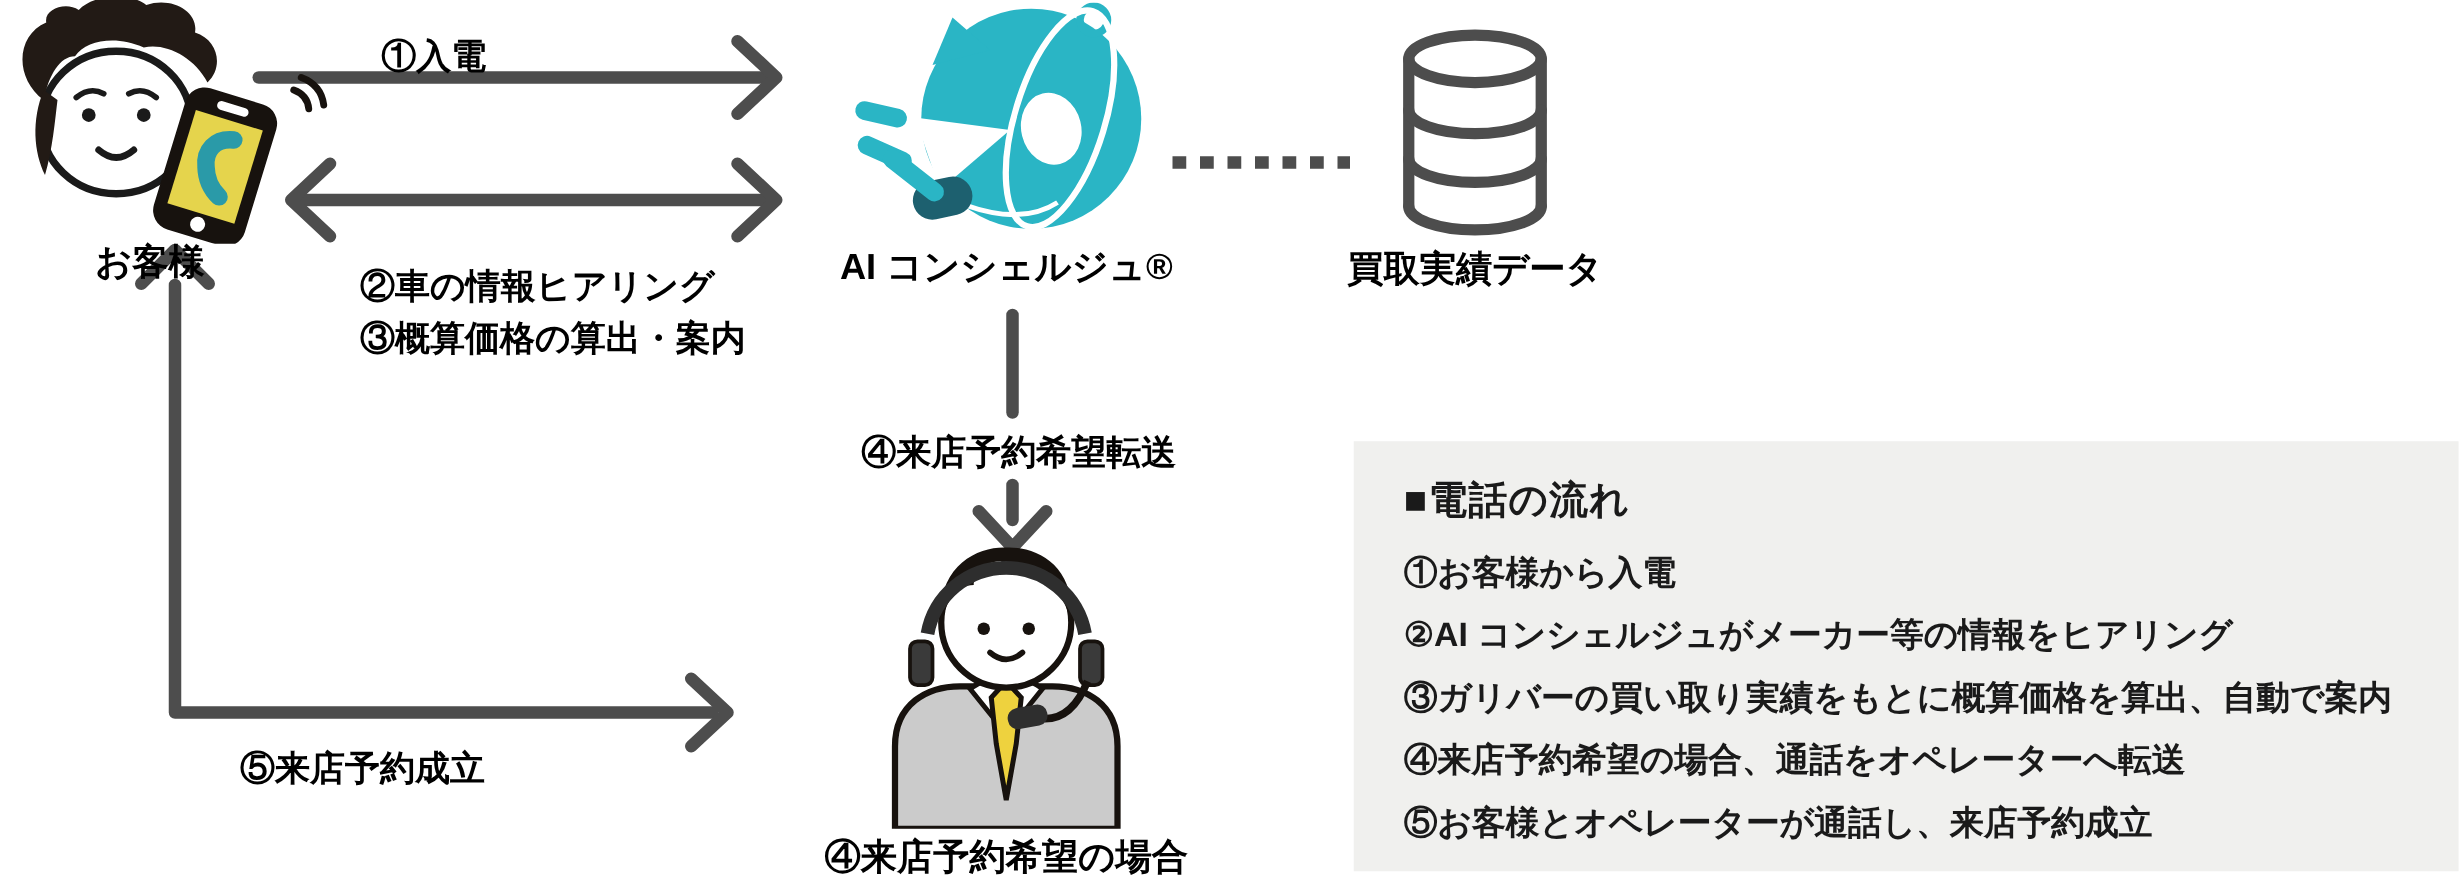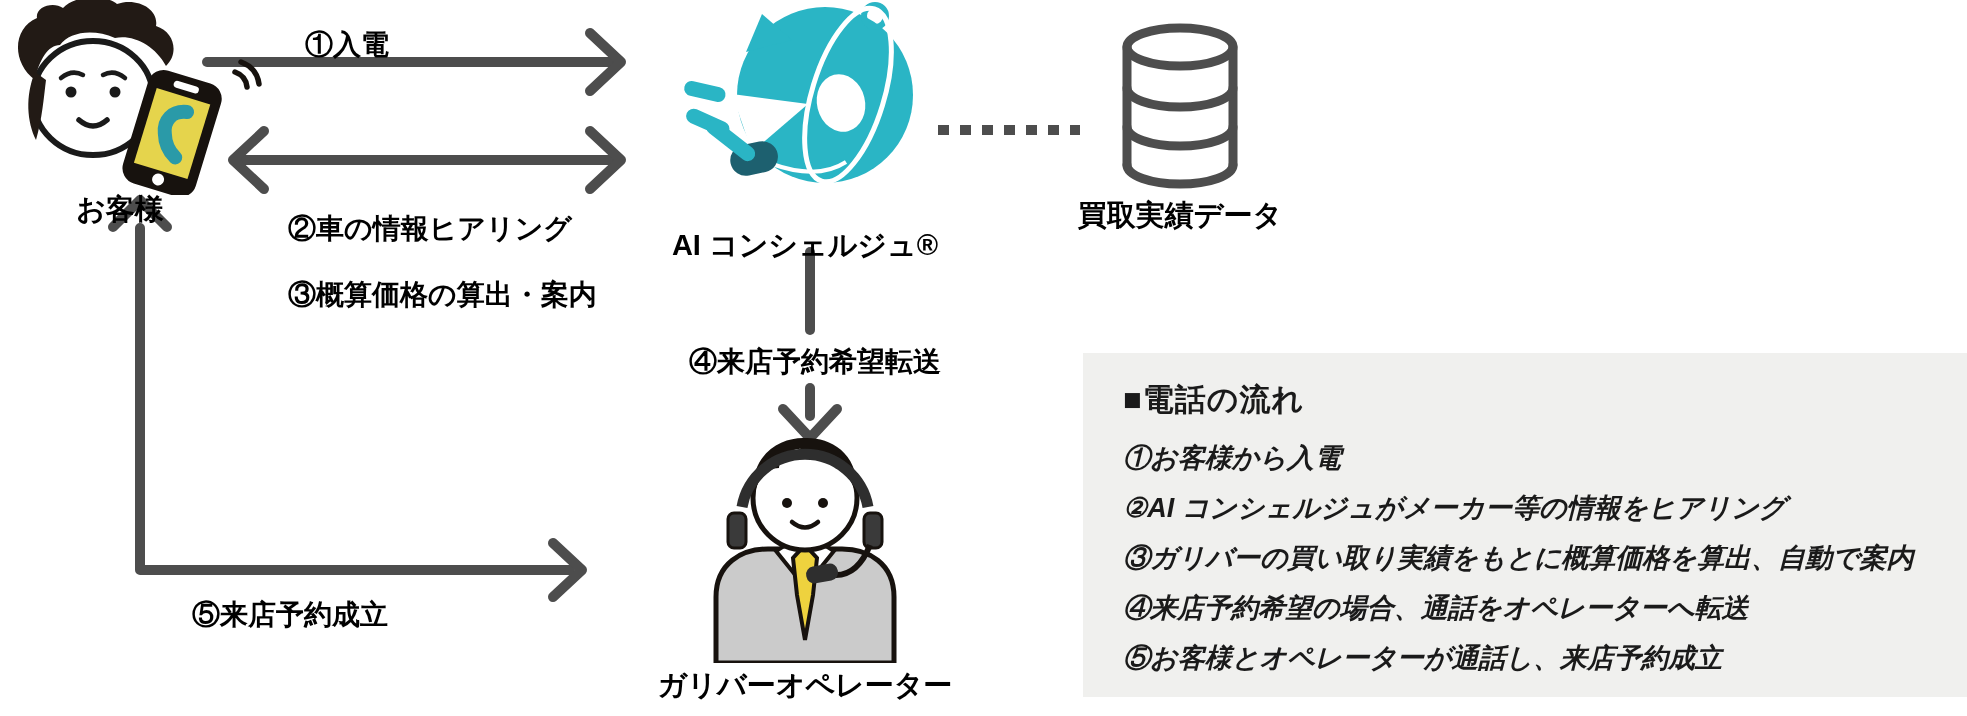--- a/index.html
+++ b/index.html
@@ -5,21 +5,21 @@
   * { margin:0; padding:0; box-sizing:border-box; }
   html,body { width:1967px; height:716px; background:#ffffff; overflow:hidden;
     font-family:"Liberation Sans", sans-serif; color:#1a1a1a; }
   .stage { position:relative; width:1967px; height:716px; }
   .abs { position:absolute; }
   .lbl { font-weight:600; font-size:28px; color:#000000; white-space:nowrap; }
   .lbl.center { text-align:center; }
   .info-box { position:absolute; left:1083px; top:353px; width:884px; height:344px;
     background:#f0f0ee; padding:26px 20px 0 40px; }
   .info-title { font-size:31px; font-weight:700; letter-spacing:1px; }
-  .info-steps { list-style:none; margin-top:12px;font-style:italic; }
+  .info-steps { list-style:none; margin-top:12px; }
   .info-steps li { font-size:27px; font-weight:700; line-height:50px; white-space:nowrap; }
   svg { display:block; }
 </style>
 </head>
 <body>
 
 <div class="stage">
 
   <svg class="abs" style="left:0;top:0;" width="1967" height="716" viewBox="0 0 1967 716">
     <g stroke="#4d4d4d" stroke-width="10" fill="none" stroke-linecap="round" stroke-linejoin="round">
@@ -85,21 +85,21 @@
     <ellipse cx="208" cy="93" rx="36" ry="90" fill="none" stroke="#ffffff" stroke-width="5" transform="rotate(17 208 93)"></ellipse>
     <ellipse cx="201" cy="101" rx="24" ry="29" fill="#ffffff" transform="rotate(-14 201 101)"></ellipse>
     <path d="M132,162 C160,172 186,173 206,160" stroke="#ffffff" stroke-width="4" fill="none"></path>
     <rect x="90" y="141" width="48" height="31" rx="15.5" fill="#1d606f" transform="rotate(-12 114 156)"></rect>
     <g fill="#2ab5c5">
       <rect x="44" y="82" width="42" height="15" rx="7.5" transform="rotate(13 65 89)"></rect>
       <rect x="45" y="113" width="46" height="15" rx="7.5" transform="rotate(24 68 120)"></rect>
       <rect x="62" y="131" width="58" height="15" rx="7.5" transform="rotate(38 91 138)"></rect>
     </g>
   </svg>
-  <div class="abs lbl center" style="left:650px;top:194px;width:310px;font-size:29px;margin-top:32px;">AI コンシェルジュ®</div>
+  <div class="abs lbl center" style="left:650px;top:194px;width:310px;font-size:29px;">AI コンシェルジュ®</div>
 
   <svg class="abs" style="left:1118px;top:22px;" width="124" height="170" viewBox="0 0 124 170">
     <g stroke="#4d4d4d" stroke-width="9" fill="none" stroke-linecap="round">
       <ellipse cx="62" cy="25" rx="53" ry="19"></ellipse>
       <line x1="9" y1="25" x2="9" y2="143"></line>
       <line x1="115" y1="25" x2="115" y2="143"></line>
       <path d="M9,66 A53,19 0 0 0 115,66"></path>
       <path d="M9,105 A53,19 0 0 0 115,105"></path>
       <path d="M9,143 A53,19 0 0 0 115,143"></path>
     </g>
@@ -116,25 +116,25 @@
       C75,33 66,47 63,65 Z" fill="#17120e"></path>
     <path d="M52,72 A64,64 0 0 1 178,72" stroke="#2e2e2e" stroke-width="11" fill="none"></path>
     <rect x="38" y="78" width="18" height="35" rx="6" fill="#3a3a3a" stroke="#17120e" stroke-width="3"></rect>
     <rect x="174" y="78" width="18" height="35" rx="6" fill="#3a3a3a" stroke="#17120e" stroke-width="3"></rect>
     <path d="M180,110 C172,130 160,140 146,140" stroke="#17120e" stroke-width="6" fill="none"></path>
     <rect x="116" y="130" width="32" height="17" rx="8" fill="#2e2e2e" transform="rotate(-10 132 138)"></rect>
     <circle cx="97" cy="68" r="5" fill="#17120e"></circle>
     <circle cx="133" cy="68" r="5" fill="#17120e"></circle>
     <path d="M102,87 Q115,98 128,87" stroke="#17120e" stroke-width="4.5" fill="none" stroke-linecap="round"></path>
   </svg>
-  <div class="abs lbl center" style="left:630px;top:666px;width:350px;font-size:29px;">ガリバーオペレーター</div>
+  <div class="abs lbl center" style="left:630px;top:666px;width:350px;font-size:29px;">④来店予約希望の場合</div>
 
   <div class="abs lbl center" style="left:247px;top:26px;width:200px;">①入電</div>
   <div class="abs lbl" style="left:288px;top:210px;">②車の情報ヒアリング</div>
-  <div class="abs lbl" style="left:288px;top:252px;margin-top:24px;">③概算価格の算出・案内</div>
+  <div class="abs lbl" style="left:288px;top:252px;">③概算価格の算出・案内</div>
   <div class="abs lbl center" style="left:640px;top:343px;width:350px;text-align:center;">④来店予約希望転送</div>
   <div class="abs lbl center" style="left:140px;top:596px;width:300px;">⑤来店予約成立</div>
 
   <div class="info-box">
     <div class="info-title">■電話の流れ</div>
     <ul class="info-steps">
       <li>①お客様から入電</li>
       <li>②AI コンシェルジュがメーカー等の情報をヒアリング</li>
       <li>③ガリバーの買い取り実績をもとに概算価格を算出、自動で案内</li>
       <li>④来店予約希望の場合、通話をオペレーターへ転送</li>

